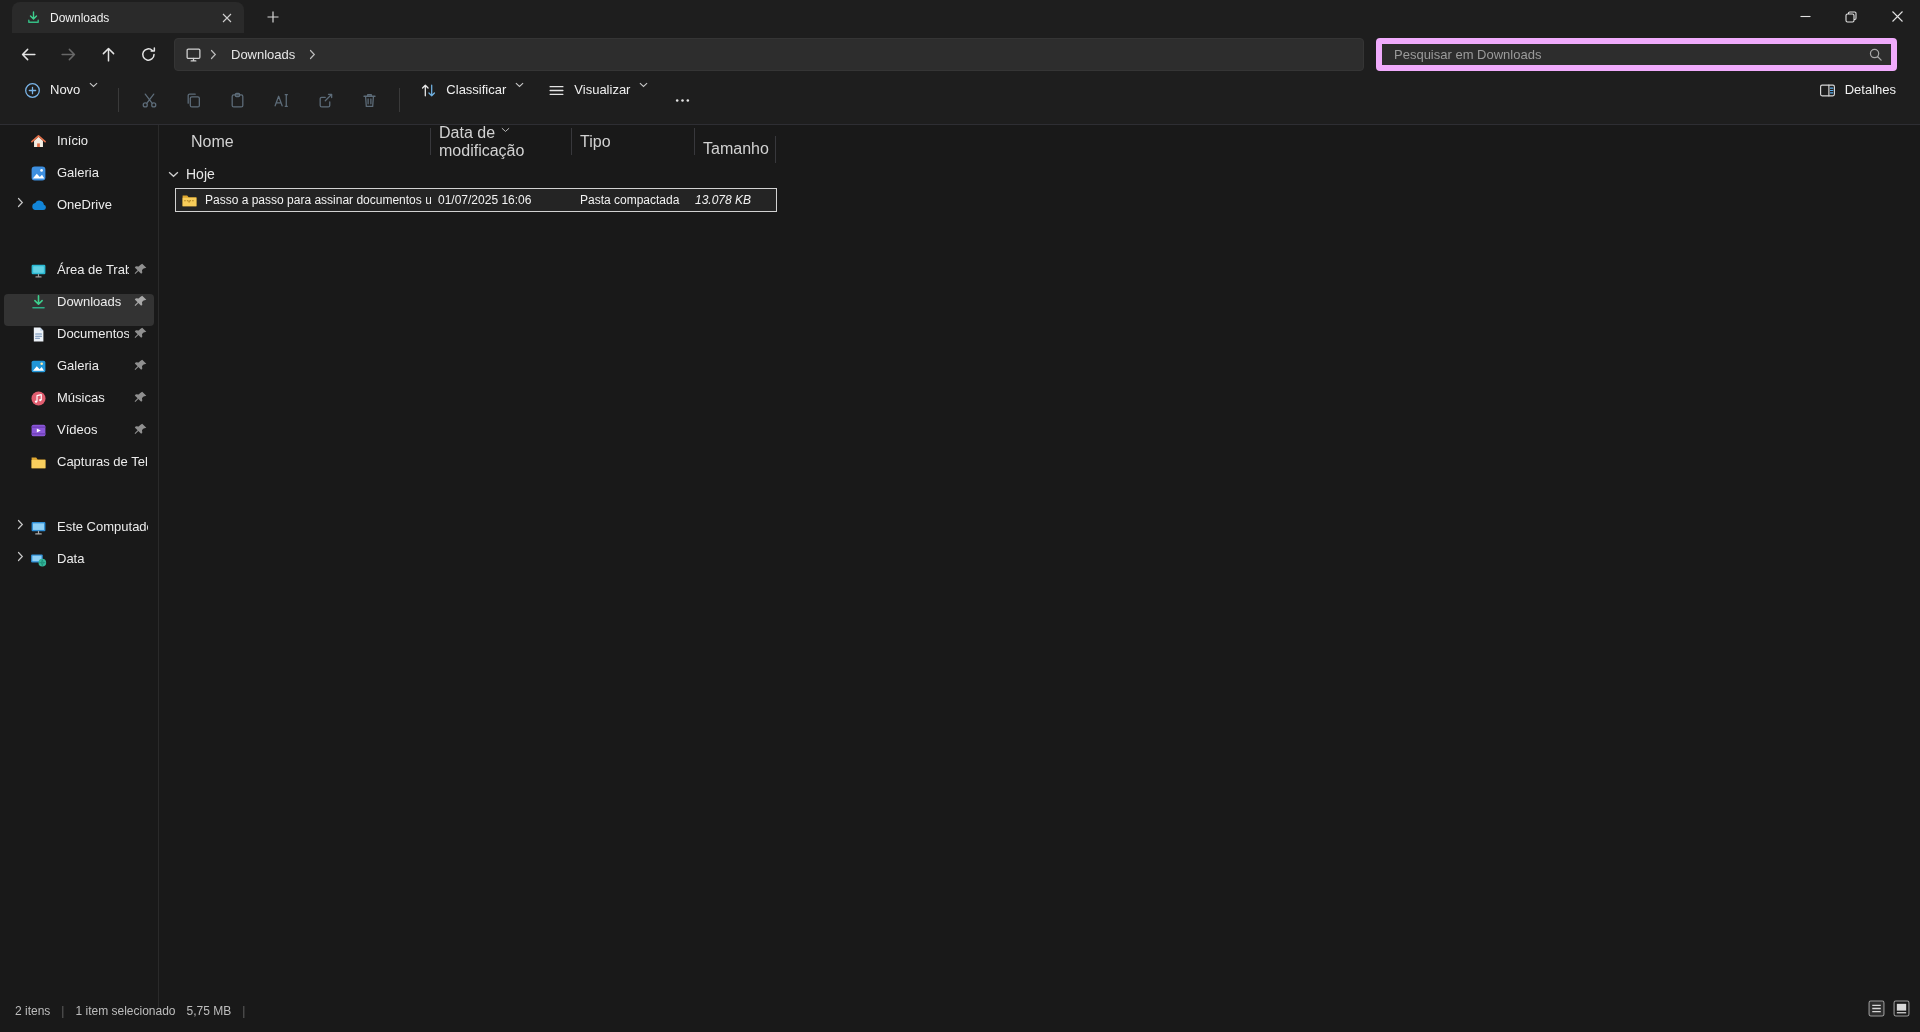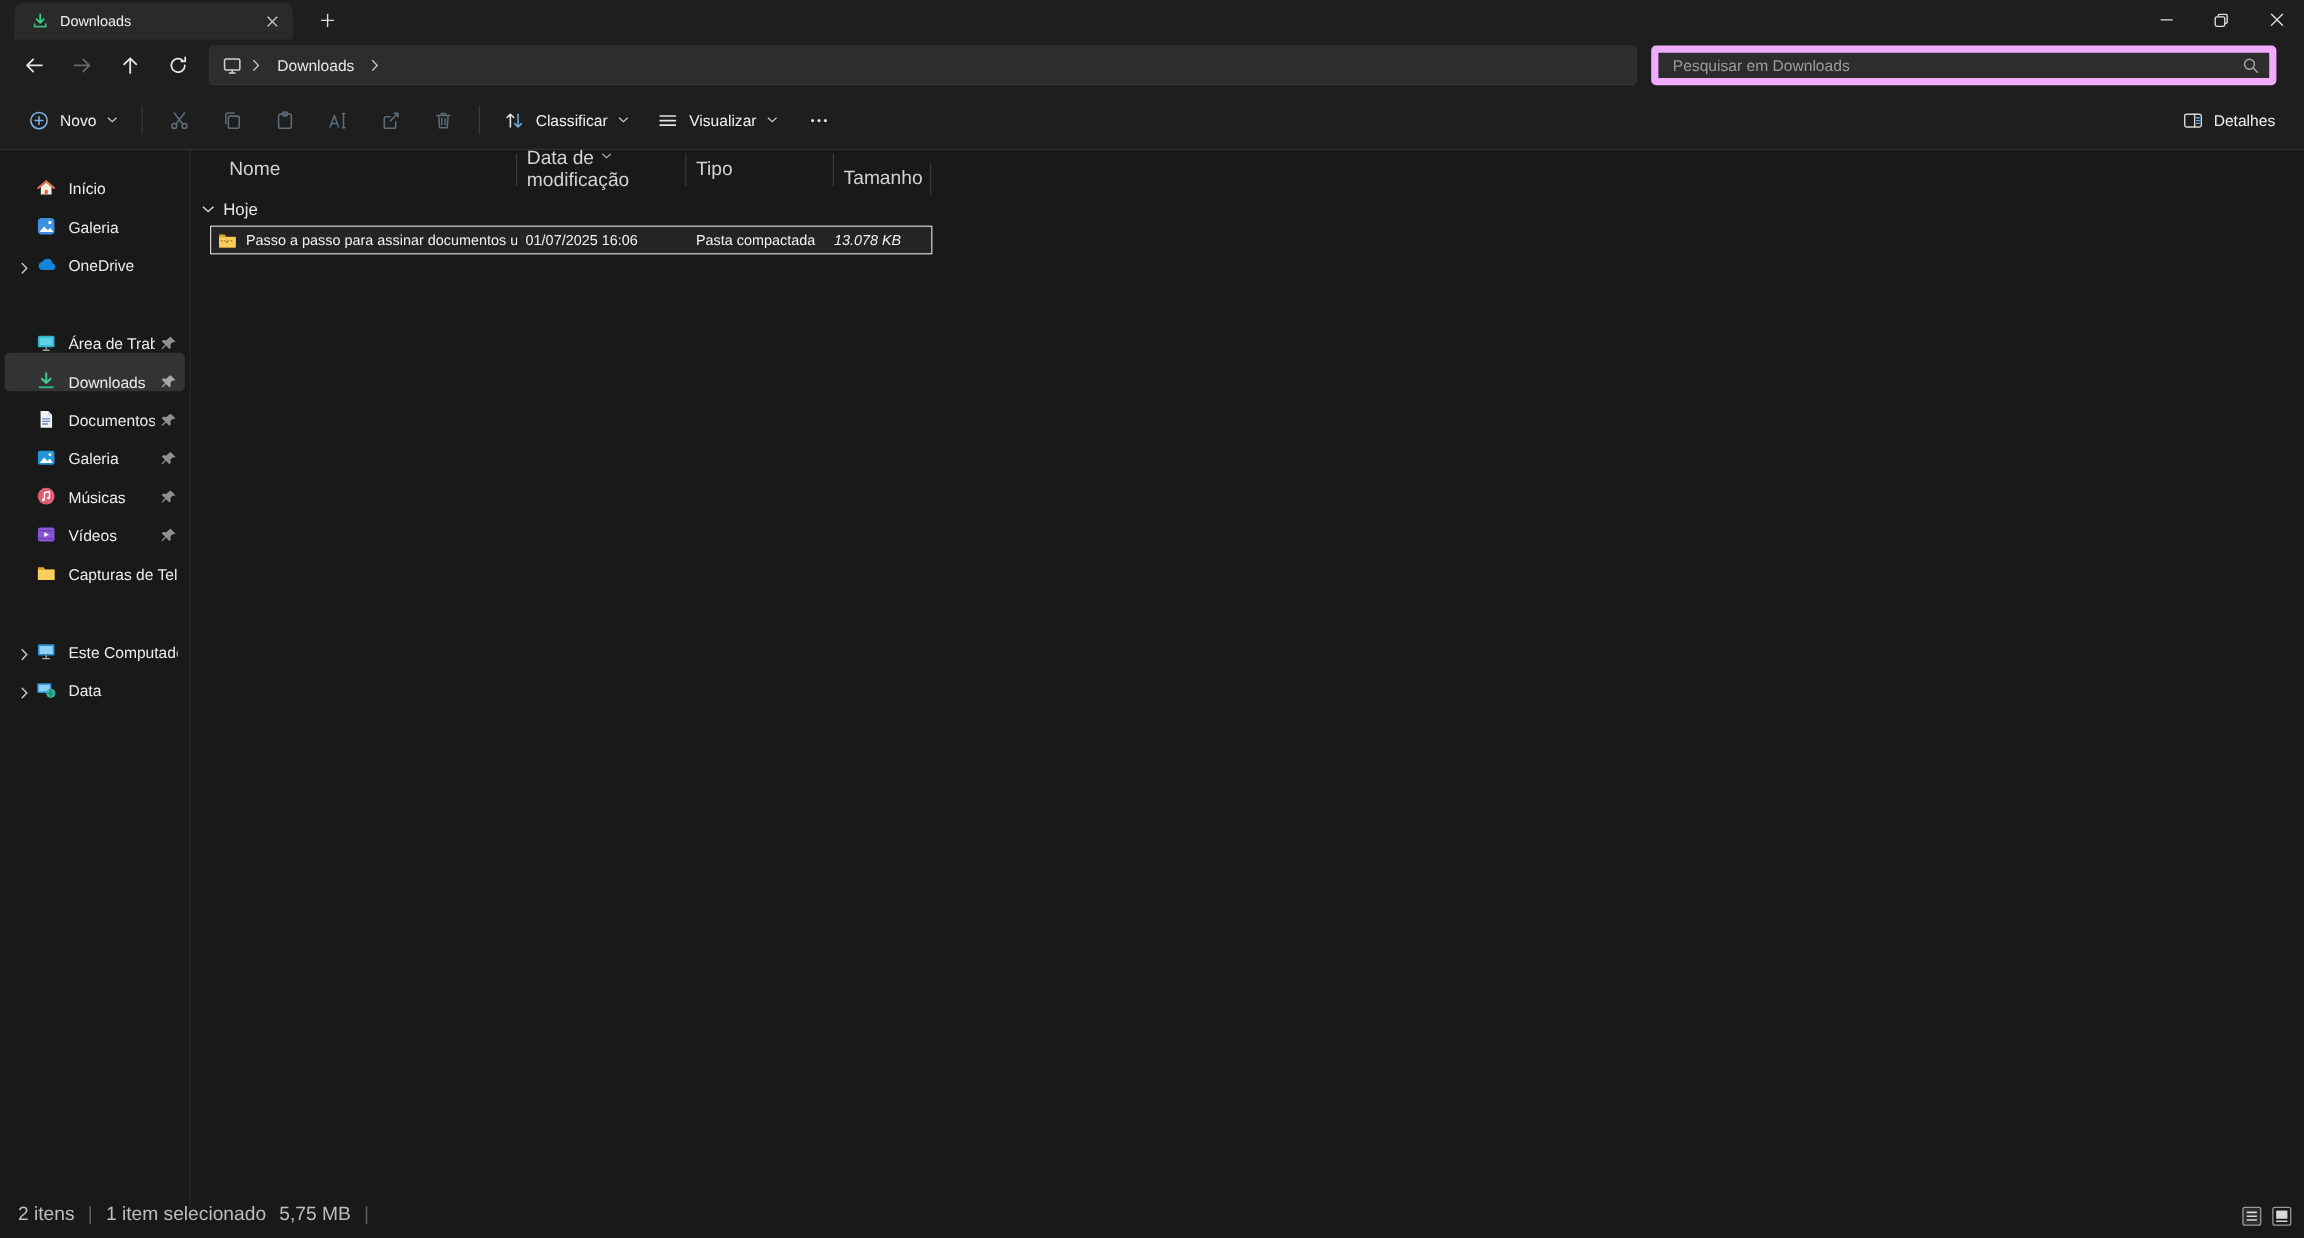--- a/index.html
+++ b/index.html
@@ -29,33 +29,33 @@
   .chev { color:#bdbdbd; display:flex; align-items:center; padding:0 4px; }
   .searchbox { flex:1; height:33px; margin:0 15px 0 12px; background:#2d2d2d; border:6px solid #f0abfc;
     border-radius:4px; display:flex; align-items:center; padding:0 8px 0 12px; }
   .searchbox input { flex:1; background:transparent; border:none; outline:none; color:#e6e6e6;
     font-size:13px; font-family:inherit; }
   .searchbox input::placeholder { color:#9b9b9b; }
 
   
   .toolbar { height:49px; background:#1e1e1e; border-bottom:1px solid #2e2e33;
     display:flex; align-items:center; padding:0 12px; }
-  .tbtn { display:flex; align-items:center; gap:9px; height:36px; padding:0 12px;
+  .tbtn { display:flex; gap:9px; height:36px; padding:0 12px;
     border-radius:4px; font-size:13px; color:#f0f0f0; flex:none; }
   .ticon { width:44px; height:36px; display:flex; align-items:center; justify-content:center;
     border-radius:4px; flex:none; }
   .ticon.disabled { color:#5d6c79; }
   .tsep { width:1px; height:24px; background:#3a3a3a; margin:0 8px; flex:none; }
   .tspacer { flex:1; }
 
   
   .main { display:flex; height:883px; }
   .sidebar { width:159px; border-right:1px solid #2a2a2a; padding-top:8px; flex:none; }
   .side-item { height:32px; margin:0 4px; padding:0 6px; border-radius:4px;
-    display:flex; align-items:flex-end; font-size:13px; color:#ececec; }
+    display:flex; align-items:flex-start; font-size:13px; color:#ececec; }
   .side-item.selected { background:#333333; }
   .side-item.gap { margin-top:33px; }
   .side-chev { width:20px; flex:none; display:flex; align-items:center; justify-content:center; color:#c8c8c8; }
   .side-icon { width:17px; height:17px; flex:none; margin-right:10px; }
   .side-label { flex:1; white-space:nowrap; overflow:hidden; }
   .pin { width:15px; height:15px; flex:none; margin-left:4px; }
 
   .content { flex:1; position:relative; padding-top:3px; }
   .headers { display:flex; align-items:center; height:27px; margin-left:16px;
     font-size:16px; color:#d2d2d2; position:relative; }
@@ -71,22 +71,22 @@
   .file-row { display:flex; align-items:center; height:24px; width:602px; margin-left:16px;
     border:1px solid #d2d2d2; background:rgba(255,255,255,0.05); font-size:12px; color:#f2f2f2; }
   .rcol { display:flex; align-items:center; height:100%; overflow:hidden; white-space:nowrap; }
   .r-name { width:255px; gap:7px; padding-left:5px; }
   .r-date { width:141px; padding-left:7px; }
   .r-type { width:123px; padding-left:8px;text-align:right; }
   .r-size { width:80px; justify-content:flex-end; padding-right:24px;font-style:italic; }
   .file-icon { width:17px; height:17px; flex:none; }
 
   
-  .statusbar { height:24px; display:flex; align-items:center; padding:0 8px 14px 15px;
-    font-size:16px; color:#bdbdbd; }
+  .statusbar { height:24px; display:flex; align-items:flex-end; padding:0 8px 14px 15px;
+    font-size:12px; color:#bdbdbd; }
   .statusbar .seg { margin-right:11px; }
   .sdiv { color:#5f5f5f; margin-right:11px; }
   .status-views { margin-left:auto; display:flex; gap:3px; }
   .viewbtn { width:22px; height:20px; display:flex; align-items:center; justify-content:center; }
 </style>
 </head>
 <body>
 
 <div class="titlebar">
   <div class="tab">

